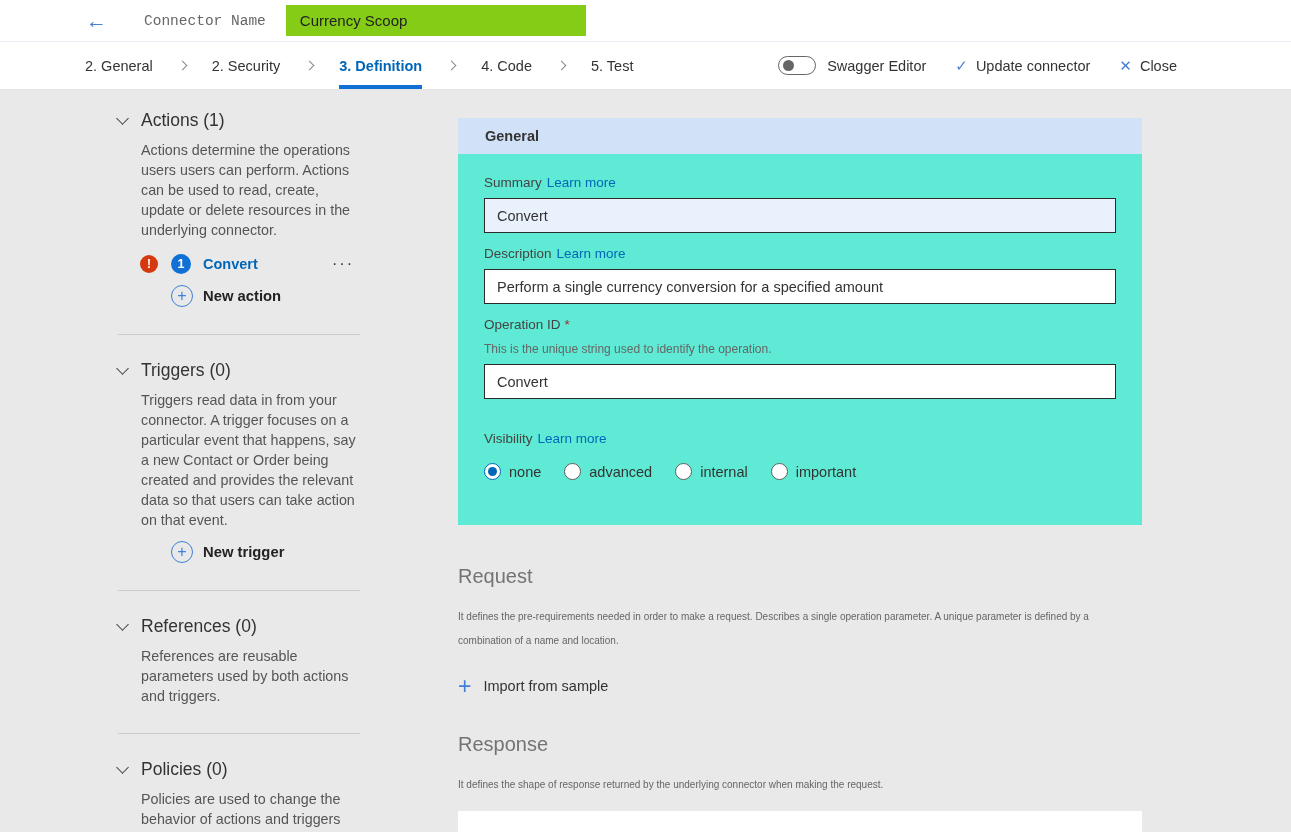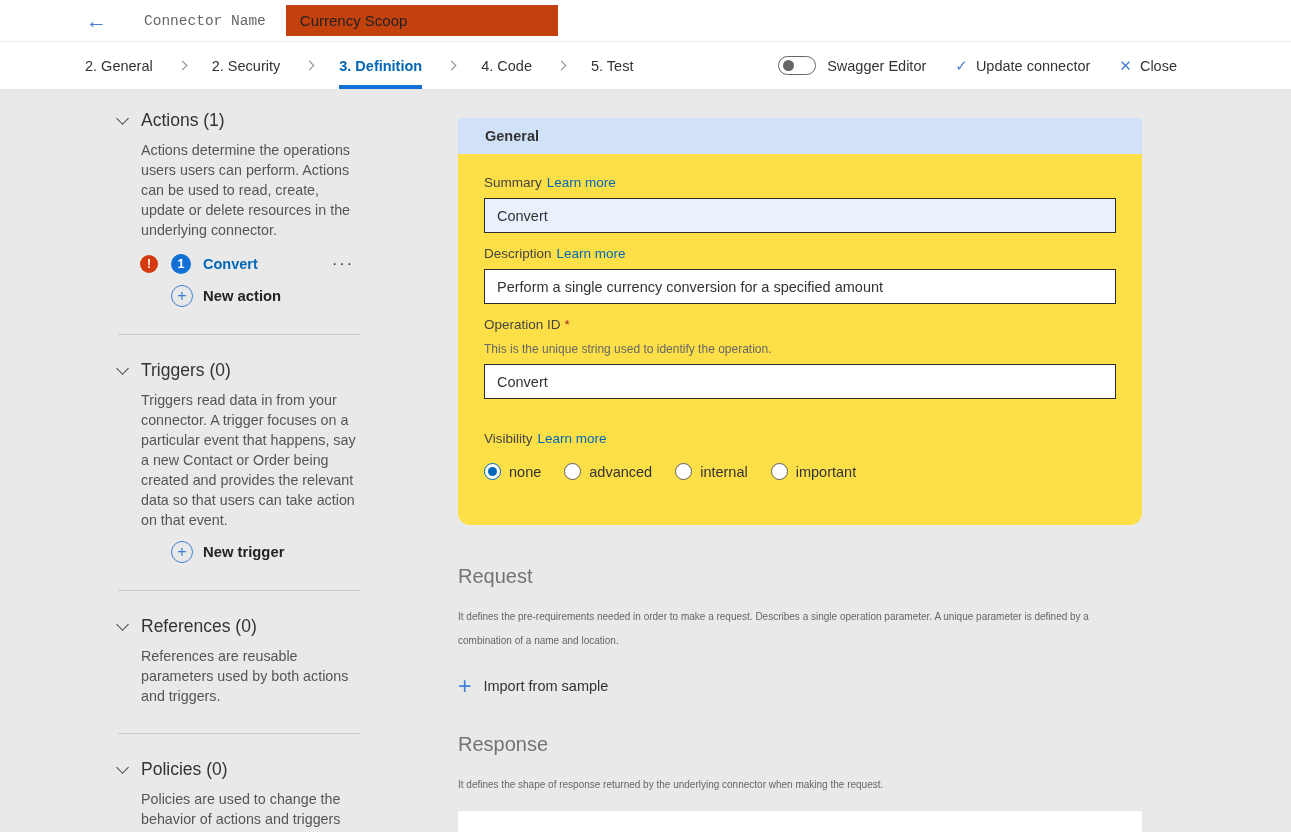--- a/index.html
+++ b/index.html
@@ -5,21 +5,21 @@
   * { margin:0; padding:0; box-sizing:border-box; }
   html,body { width:1291px; height:832px; }
   body {
     position:relative; background:#e9e9e9; overflow:hidden;
     font-family:"Liberation Sans", sans-serif; color:#333;
   }
   
   .topbar { height:42px; background:#fff; display:flex; align-items:center; border-bottom:1px solid #e8ecf3; }
   .back { margin-left:86px; color:#4a7fd4; font-size:21px; line-height:1; cursor:pointer; }
   .cn-label { margin-left:37px; color:#666; font-size:14.5px;font-family:Liberation Mono, monospace; }
-  .cn-input { margin-left:20px; width:272px; height:31px; background:#c2410c; border:none; outline:none;
+  .cn-input { margin-left:20px; width:300px; height:31px; background:#84cc16; border:none; outline:none;
               padding:0 14px; font-size:15px; color:#222; font-family:inherit; }
   
   .tabbar { height:48px; background:#fff; display:flex; align-items:stretch; border-bottom:1px solid #e5e5e5; }
   .tabs { display:flex; align-items:stretch; margin-left:85px; }
   .tab { font-size:14.5px; color:#333; display:flex; align-items:center; cursor:pointer;
          border-bottom:4px solid transparent; padding-top:4px; }
   .tab.active { color:#0067b8; font-weight:700; border-bottom-color:#1070d6; }
   .sep { width:7px; height:7px; border-right:1.5px solid #888; border-top:1.5px solid #888;
          transform:rotate(45deg); align-self:center; margin:0 26px; }
   .tab-actions { margin-left:auto; display:flex; align-items:center; padding-right:114px; }
@@ -44,21 +44,21 @@
                font-weight:700; display:flex; align-items:center; justify-content:center; margin-left:13px; flex:0 0 auto; }
   .action-label { margin-left:12px; font-size:14.5px; font-weight:700; color:#0067b8; cursor:pointer; }
   .menu-dots { margin-left:auto; margin-right:6px; font-size:16px; letter-spacing:2px; color:#333; cursor:pointer; }
   .new-row { display:flex; align-items:center; margin:11px 0 0 53px; cursor:pointer; }
   .plus-circle { width:22px; height:22px; border:1px solid #3f7fd6; border-radius:50%; color:#3f7fd6;
                  font-size:16px; display:flex; align-items:center; justify-content:center; line-height:1; flex:0 0 auto; }
   .new-label { margin-left:10px; font-size:14.8px; font-weight:700; color:#222; }
   .side-div { border:none; border-top:1px solid #ccc; margin:27px 0 25px 0; }
   
   .main { position:absolute; left:458px; top:28px; width:684px; }
-  .card { background:#fde047;border-radius:12px; }
+  .card { background:#5eead4; }
   .card-head { height:36px; background:#d0e1f8; line-height:36px; padding-left:27px;
                font-size:14.5px; font-weight:700; color:#333; }
   .card-body { padding:21px 26px 45px 26px; }
   .field { margin-bottom:13px; }
   .field-visibility { margin-top:32px; margin-bottom:0; }
   .lbl-row { font-size:13.5px; color:#444; }
   .learn { color:#0067b8; cursor:pointer; margin-left:5px; text-decoration:none; }
   .req { color:#a4262c; margin-left:4px; }
   .hint { margin:10px 0 0 0; font-size:12px; color:#666; }
   .inp { display:block; margin-top:8px; width:100%; height:35px; border:1px solid #2b2b2b; background:#fff;

